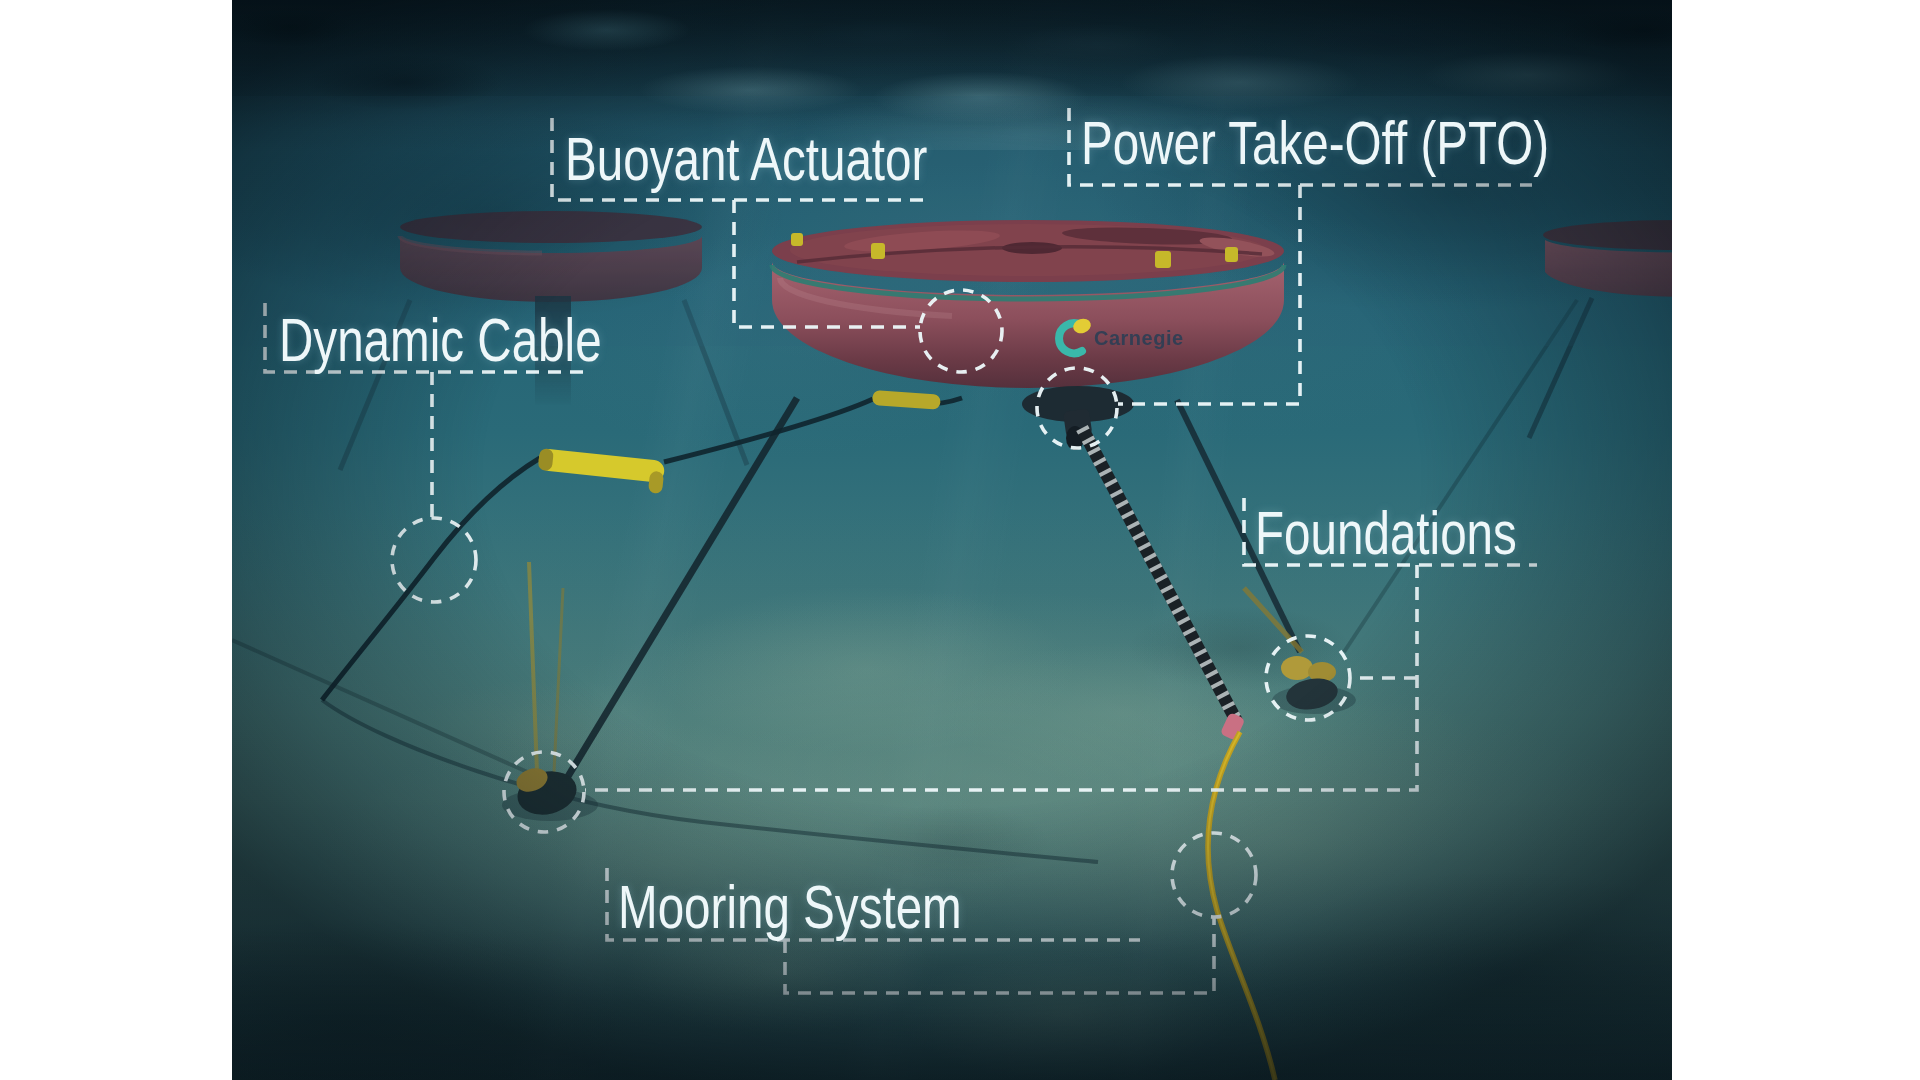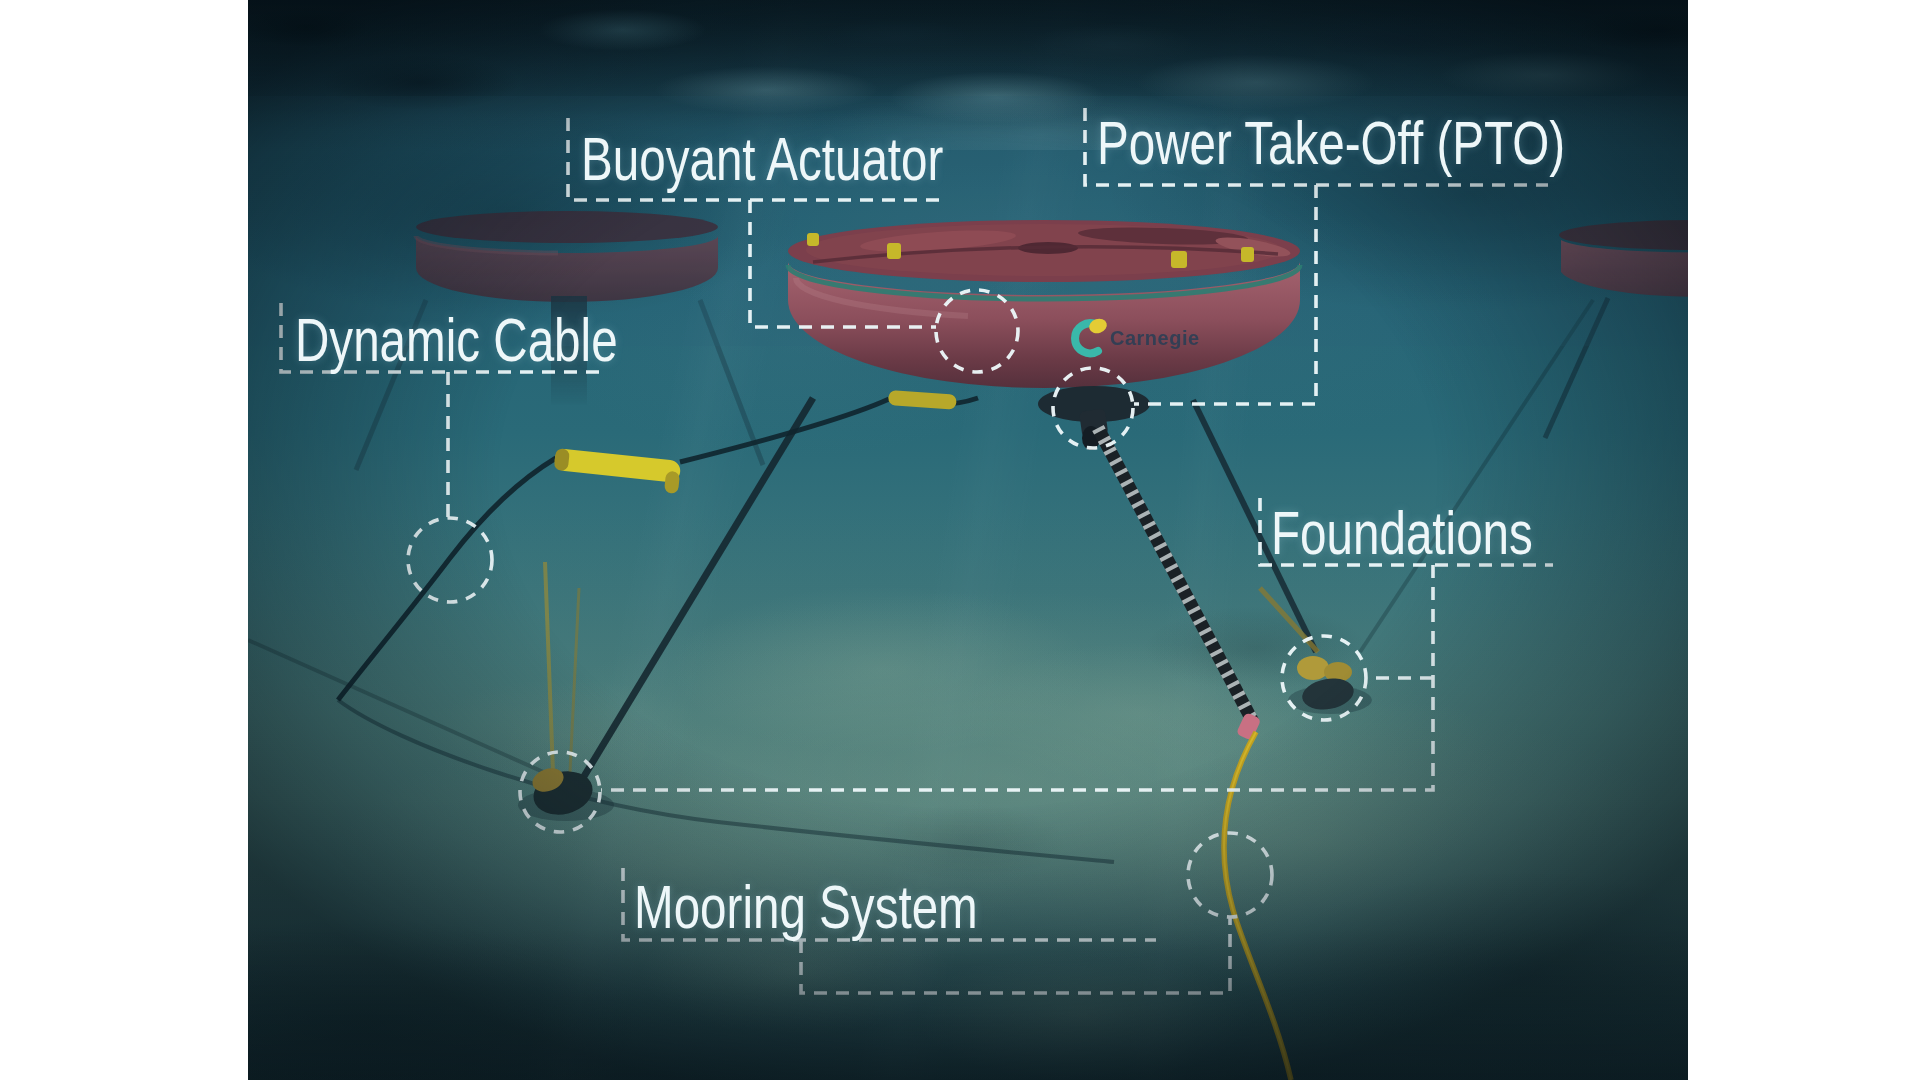--- a/index.html
+++ b/index.html
@@ -1,17 +1,17 @@
 <!DOCTYPE html>
 <html><head>
 <meta charset="utf-8">
 <style>
   html,body{margin:0;padding:0;background:#ffffff;width:1920px;height:1080px;overflow:hidden;}
   #frame{position:relative;width:1920px;height:1080px;background:#ffffff;}
-  #stage{position:absolute;left:248px;top:0;width:1440px;height:1080px;overflow:hidden;
+  #stage{position:absolute;left:232px;top:0;width:1440px;height:1080px;overflow:hidden;
     background:linear-gradient(180deg,#16333e 0%,#1c4655 6%,#215a6c 14%,#256476 26%,#2a6a78 40%,
       #3a757c 54%,#4b7f7e 66%,#4d7e7c 74%,#416f72 84%,#325c62 93%,#264850 100%);}
   .layer{position:absolute;left:0;top:0;width:100%;height:100%;pointer-events:none;}
   
   #surface{height:150px;
     background:
       radial-gradient(90px 28px at 4% 18%, rgba(8,26,34,.9) 0%, rgba(8,26,34,0) 70%),
       radial-gradient(140px 40px at 12% 55%, rgba(10,30,40,.7) 0%, rgba(10,30,40,0) 70%),
       radial-gradient(120px 30px at 26% 20%, rgba(60,105,118,.8) 0%, rgba(60,105,118,0) 70%),
       radial-gradient(160px 34px at 36% 60%, rgba(78,125,138,.75) 0%, rgba(78,125,138,0) 70%),

